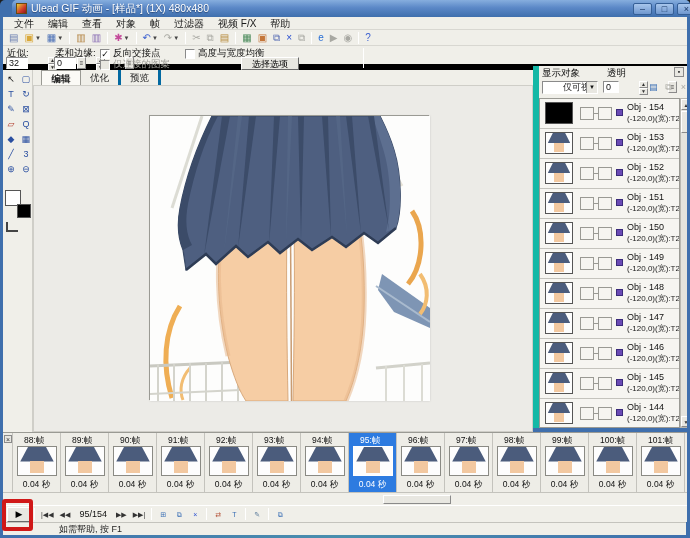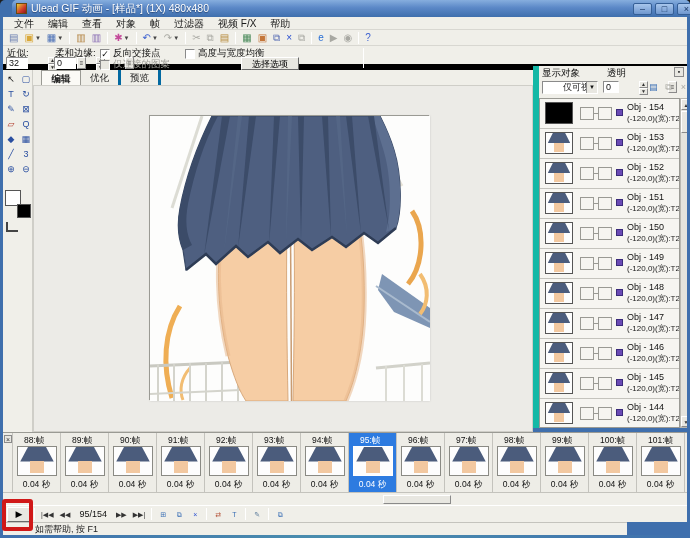--- a/index.html
+++ b/index.html
@@ -98,21 +98,21 @@
   
   .hscroll{position:absolute;left:3px;top:492px;width:684px;height:13px;background:#f0efe9;border-top:1px solid #c4c3bd;}
   .hthumb{position:absolute;left:380px;top:2px;width:68px;height:9px;background:#e8e7e1;border:1px solid;border-color:#fff #8a8a8a #8a8a8a #fff;}
   
   .playbar{position:absolute;left:3px;top:505px;width:684px;height:17px;background:#f0efe9;display:flex;align-items:center;border-top:1px solid #fff;}
   .play-btn{width:24px;height:15px;margin-left:4px;background:#e8e7e1;border:1px solid;border-color:#fff #6a6a6a #6a6a6a #fff;font-size:9px;line-height:13px;text-align:center;color:#000;padding:0;}
   .pb-btn{height:15px;min-width:16px;background:transparent;border:1px solid transparent;font-size:7px;line-height:13px;text-align:center;padding:0 2px;cursor:default;}
   .pb-sep{width:1px;height:12px;background:#c0bfb9;border-right:1px solid #fff;margin:0 3px;}
   .frame-counter{font-size:9px;padding:0 6px;color:#111;}
   
-  .statusbar{position:absolute;left:3px;top:522px;width:624px;height:13px;background:#f0efe9;border-top:1px solid #c4c3bd;font-size:9px;color:#222;line-height:13px;padding-left:32px;}
+  .statusbar{position:absolute;left:3px;top:522px;width:683px;height:13px;background:#f0efe9;border-top:1px solid #c4c3bd;font-size:9px;color:#222;line-height:13px;padding-left:56px;}
   
   .annotation{position:absolute;left:2px;top:499px;width:31px;height:32px;border:4px solid #d01818;border-radius:3px;z-index:60;}
   
   .side-l,.side-r,.side-b{position:absolute;background:#3f6fad;z-index:40;}
   .side-l{left:0;top:17px;width:3px;height:521px;}
   .side-r{right:0;top:17px;width:3px;height:521px;}
   .side-b{left:0;bottom:0;width:690px;height:3px;background:linear-gradient(90deg,#3f6fad,#4a8fae,#3f6fad);}
 </style>
 </head>
 <body>

